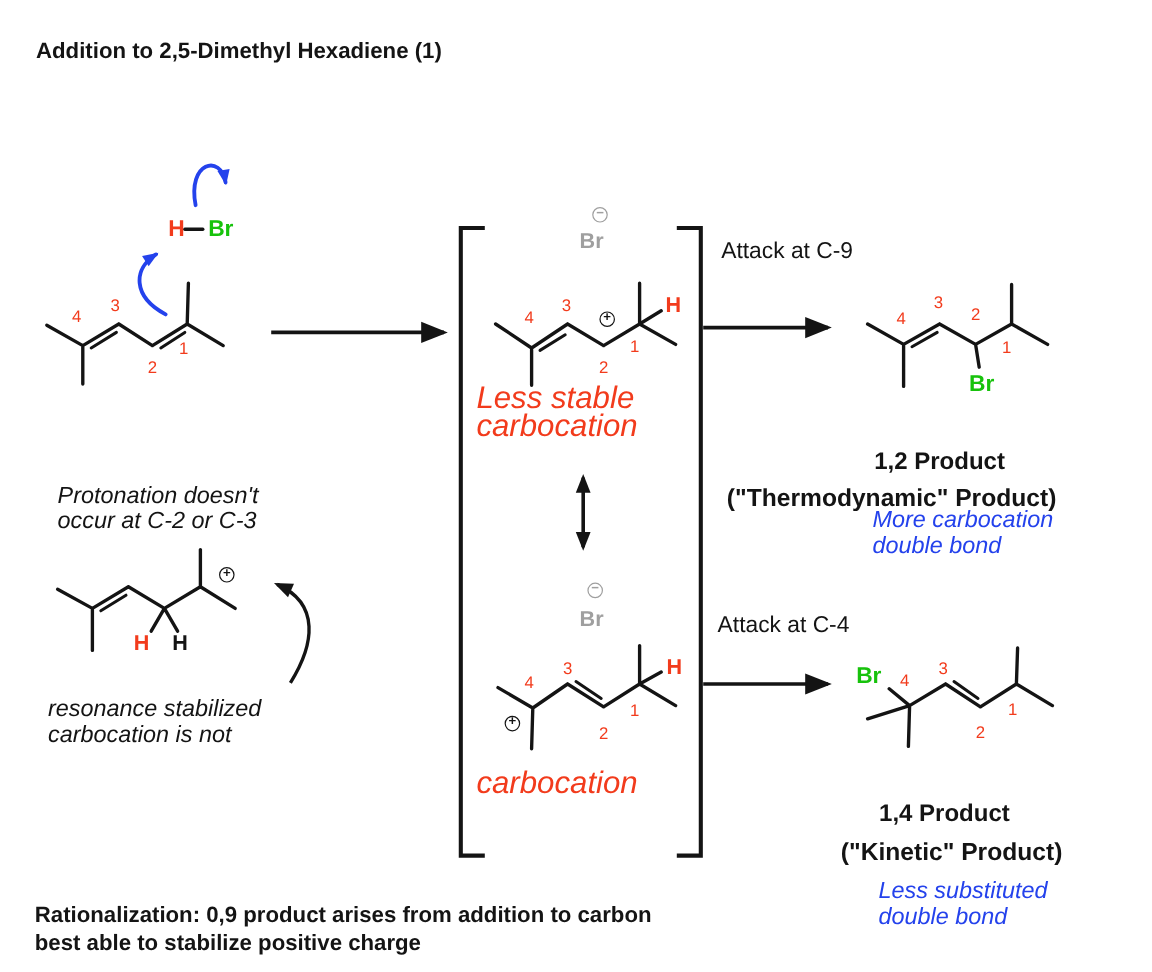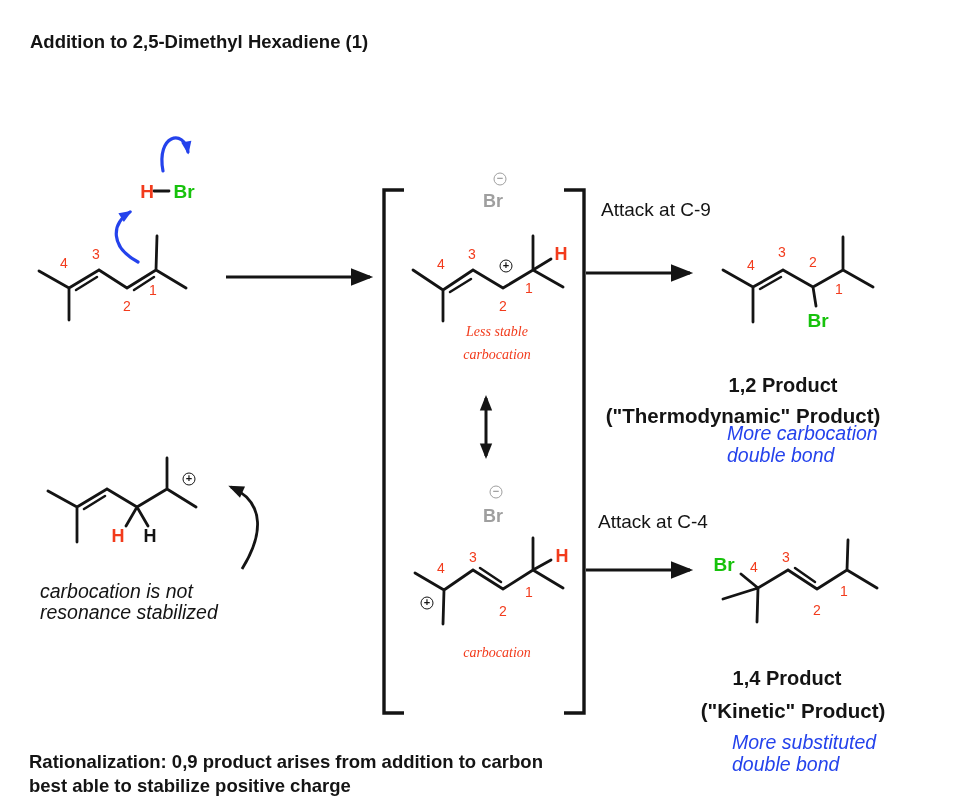--- a/index.html
+++ b/index.html
@@ -15,21 +15,21 @@
   .blue{color:var(--blue);}
   .redtx{color:var(--red);}
   .num{position:absolute;transform:translate(-50%,-50%);font-size:14px;line-height:1;
        color:var(--red);white-space:nowrap;}
   .atom{position:absolute;transform:translate(-50%,-50%);font-weight:bold;line-height:1;white-space:nowrap;}
   .red{color:var(--red);} .green{color:var(--green);} .gray{color:var(--gray);}
   .charge{position:absolute;transform:translate(-50%,-50%);width:13px;height:13px;border:1.6px solid #141414;
           border-radius:50%;box-sizing:border-box;font-size:11px;font-weight:bold;line-height:9px;
           text-align:center;color:#141414;background:transparent;}
   .charge.minus{border-color:var(--gray);color:var(--gray);}
-  .caption{position:absolute;font-style:italic;font-size:14px;line-height:23px;text-align:center;font-family:Liberation Serif, serif;}
+  .caption{position:absolute;font-style:italic;font-size:26px;line-height:23px;}
   .bond{stroke:#141414;stroke-width:2.8;stroke-linecap:round;fill:none;}
   .bond-inner{stroke:#141414;stroke-width:2.5;stroke-linecap:round;fill:none;}
   .arrow{stroke:#141414;stroke-width:3;fill:none;}
   .barrow{stroke:var(--blue);stroke-width:3.2;fill:none;stroke-linecap:round;}
   .bracket{stroke:#141414;stroke-width:3.4;fill:none;}
 </style>
 </head>
 <body>
 
 <div class="wrap">
@@ -148,30 +148,34 @@
 
   <span class="abs" style="left:598px;top:511px;font-size:19px">Attack at C-4</span>
   <span class="atom green" style="left:724px;top:564px;font-size:19px">Br</span>
   <span class="num" style="left:754px;top:567px">4</span>
   <span class="num" style="left:786px;top:557px">3</span>
   <span class="num" style="left:817px;top:610px">2</span>
   <span class="num" style="left:844px;top:591px">1</span>
   <div class="abs b" style="left:687px;top:656px;width:200px;text-align:center;font-size:20px">1,4 Product</div>
   <div class="abs b" style="left:643px;top:688px;width:300px;text-align:center;font-size:20.5px">("Kinetic" Product)</div>
   <div class="abs i blue" style="left:732px;top:732px;font-size:19.5px;line-height:21.5px">
-    <div>More substituted</div>
+    <div>Less substituted</div>
     <div>double bond</div>
   </div>
 
+  <div class="abs i" style="left:48px;top:403px;font-size:19.5px;line-height:20.5px">
+    <div>Protonation doesn't</div>
+    <div>occur at C-2 or C-3</div>
+  </div>
   <span class="atom red" style="left:118px;top:536px;font-size:18px">H</span>
   <span class="atom" style="left:150px;top:536px;font-size:18px">H</span>
   <span class="charge" style="left:189px;top:479px">+</span>
   <div class="abs i" style="left:40px;top:581px;font-size:19.5px;line-height:21px">
+    <div>resonance stabilized</div>
     <div>carbocation is not</div>
-    <div>resonance stabilized</div>
   </div>
 
   <div class="abs b" style="left:29px;top:739px;font-size:18.5px;line-height:23.5px">
     <div>Rationalization: 0,9 product arises from addition to carbon</div>
     <div>best able to stabilize positive charge</div>
   </div>
 
 </div>
 
 </body></html>

